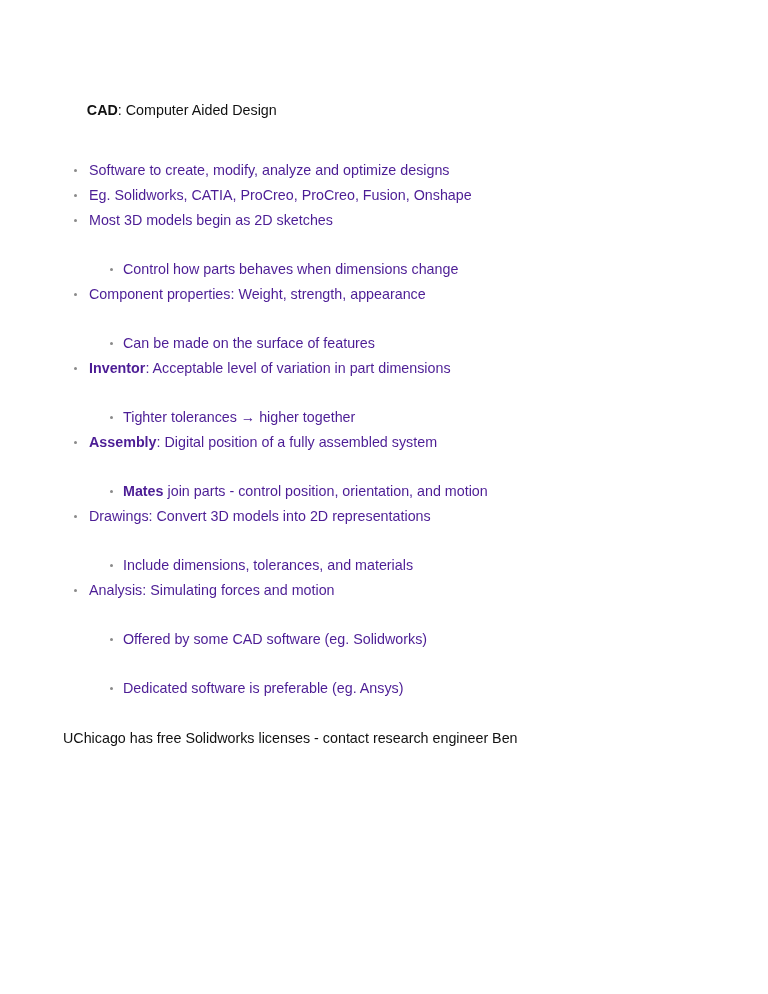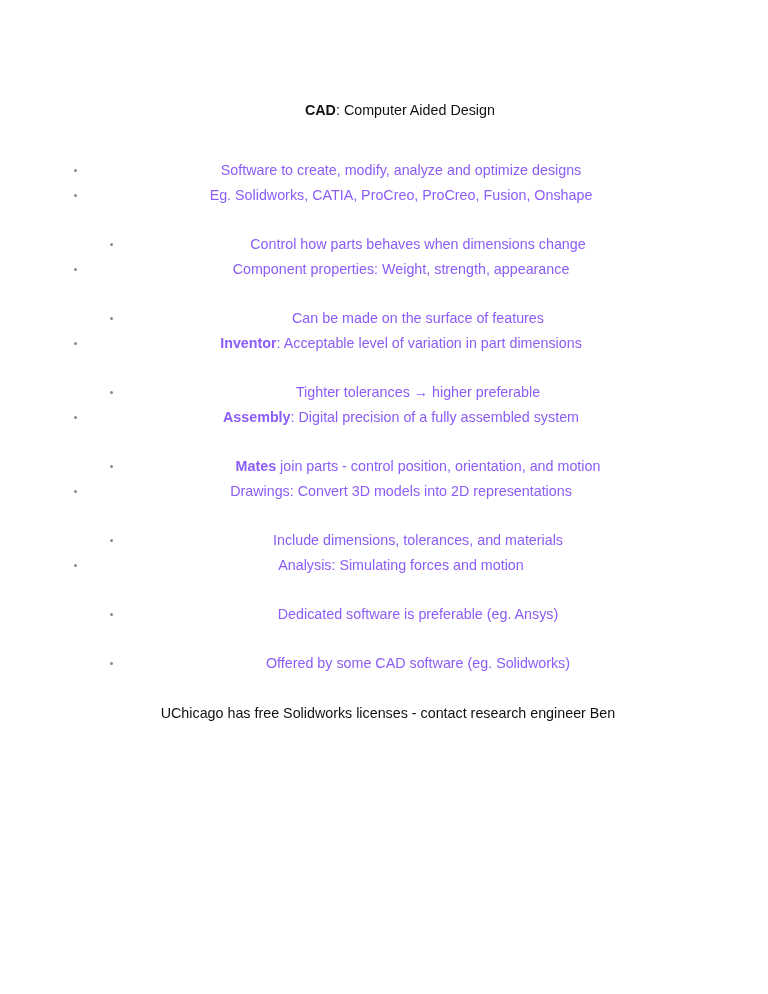--- a/index.html
+++ b/index.html
@@ -15,21 +15,20 @@
     color: #111111;
     -webkit-font-smoothing: antialiased;
   }
 
   .page {
     position: relative;
     width: 768px;
     height: 994px;
     background: #ffffff;
     overflow: hidden;
-    text-align: center;
   }
 
   .doc-body {
     position: absolute;
     left: 63px;
     top: 80px;
     width: 650px;
   }
 
   .para {
@@ -56,21 +55,21 @@
   .bullet-list {
     list-style: none;
     margin: 0;
     padding: 0;
   }
 
   .bullet-item {
     position: relative;
     font-size: 14.3px;
     line-height: 25px;
-    color: #8b5cf6;
+    color: #4c1d95;
     white-space: pre-wrap;
   }
 
   
   .level-1 {
     padding-left: 26px;
   }
   
   .level-2 {
     padding-left: 60px;
@@ -102,30 +101,31 @@
 <div class="page">
   <div class="doc-body">
 
     <p class="para heading-line">
       <span class="bold">CAD</span><span>: Computer Aided Design</span>
     </p>
 
     <ul class="bullet-list">
         <li class="bullet-item level-1"><span class="bullet-dot"></span><span class="bullet-text">Software to create, modify, analyze and optimize designs</span></li>
         <li class="bullet-item level-1"><span class="bullet-dot"></span><span class="bullet-text">Eg. Solidworks, CATIA, ProCreo, ProCreo, Fusion, Onshape</span></li>
+        <li class="bullet-item level-1"><span class="bullet-dot"></span><span class="bullet-text">Most 3D models begin as 2D sketches</span></li>
         <li class="bullet-item level-2"><span class="bullet-dot"></span><span class="bullet-text">Control how parts behaves when dimensions change</span></li>
         <li class="bullet-item level-1"><span class="bullet-dot"></span><span class="bullet-text">Component properties: Weight, strength, appearance</span></li>
         <li class="bullet-item level-2"><span class="bullet-dot"></span><span class="bullet-text">Can be made on the surface of features</span></li>
         <li class="bullet-item level-1"><span class="bullet-dot"></span><span class="bold">Inventor</span><span class="bullet-text">: Acceptable level of variation in part dimensions</span></li>
-        <li class="bullet-item level-2"><span class="bullet-dot"></span><span class="bullet-text">Tighter tolerances → higher preferable</span></li>
-        <li class="bullet-item level-1"><span class="bullet-dot"></span><span class="bold">Assembly</span><span class="bullet-text">: Digital precision of a fully assembled system</span></li>
+        <li class="bullet-item level-2"><span class="bullet-dot"></span><span class="bullet-text">Tighter tolerances → higher together</span></li>
+        <li class="bullet-item level-1"><span class="bullet-dot"></span><span class="bold">Assembly</span><span class="bullet-text">: Digital position of a fully assembled system</span></li>
         <li class="bullet-item level-2"><span class="bullet-dot"></span><span class="bold">Mates</span><span class="bullet-text"> join parts - control position, orientation, and motion</span></li>
         <li class="bullet-item level-1"><span class="bullet-dot"></span><span class="bullet-text">Drawings: Convert 3D models into 2D representations</span></li>
         <li class="bullet-item level-2"><span class="bullet-dot"></span><span class="bullet-text">Include dimensions, tolerances, and materials</span></li>
         <li class="bullet-item level-1"><span class="bullet-dot"></span><span class="bullet-text">Analysis: Simulating forces and motion</span></li>
+        <li class="bullet-item level-2"><span class="bullet-dot"></span><span class="bullet-text">Offered by some CAD software (eg. Solidworks)</span></li>
         <li class="bullet-item level-2"><span class="bullet-dot"></span><span class="bullet-text">Dedicated software is preferable (eg. Ansys)</span></li>
-        <li class="bullet-item level-2"><span class="bullet-dot"></span><span class="bullet-text">Offered by some CAD software (eg. Solidworks)</span></li>
       </ul>
 
     <p class="para closing-line">UChicago has free Solidworks licenses - contact research engineer Ben</p>
 
   </div>
 </div>
 
 </body></html>

